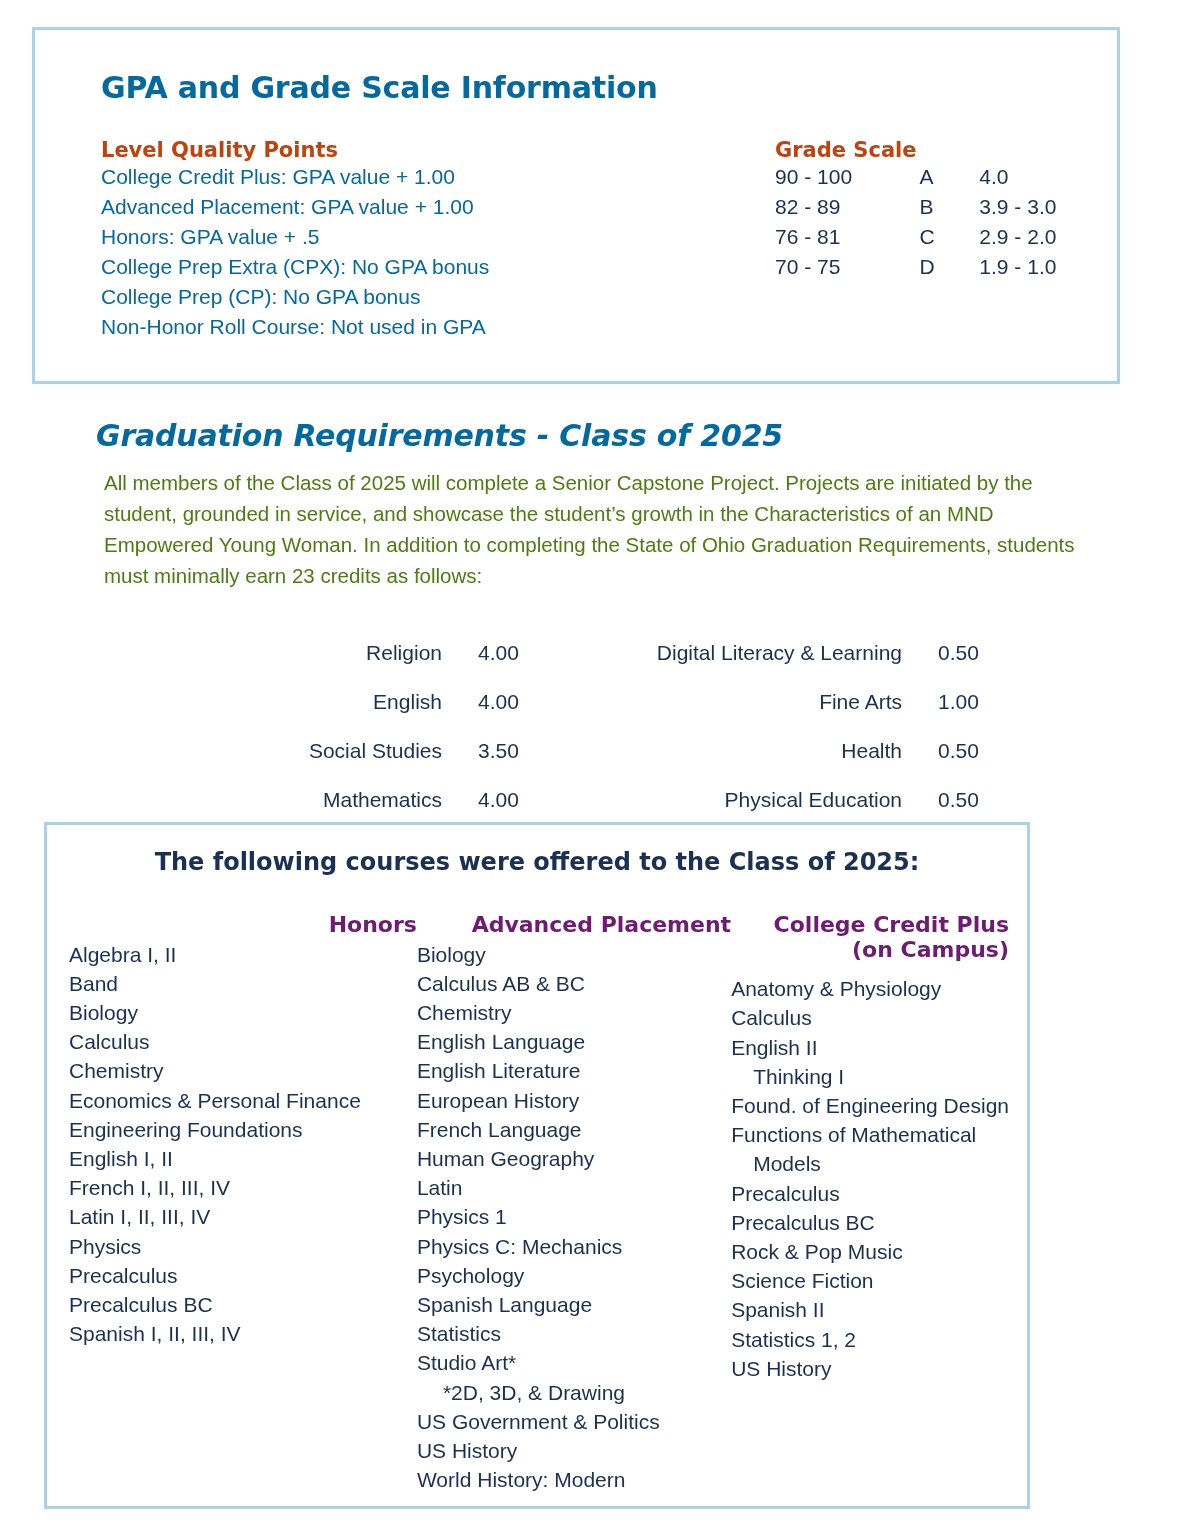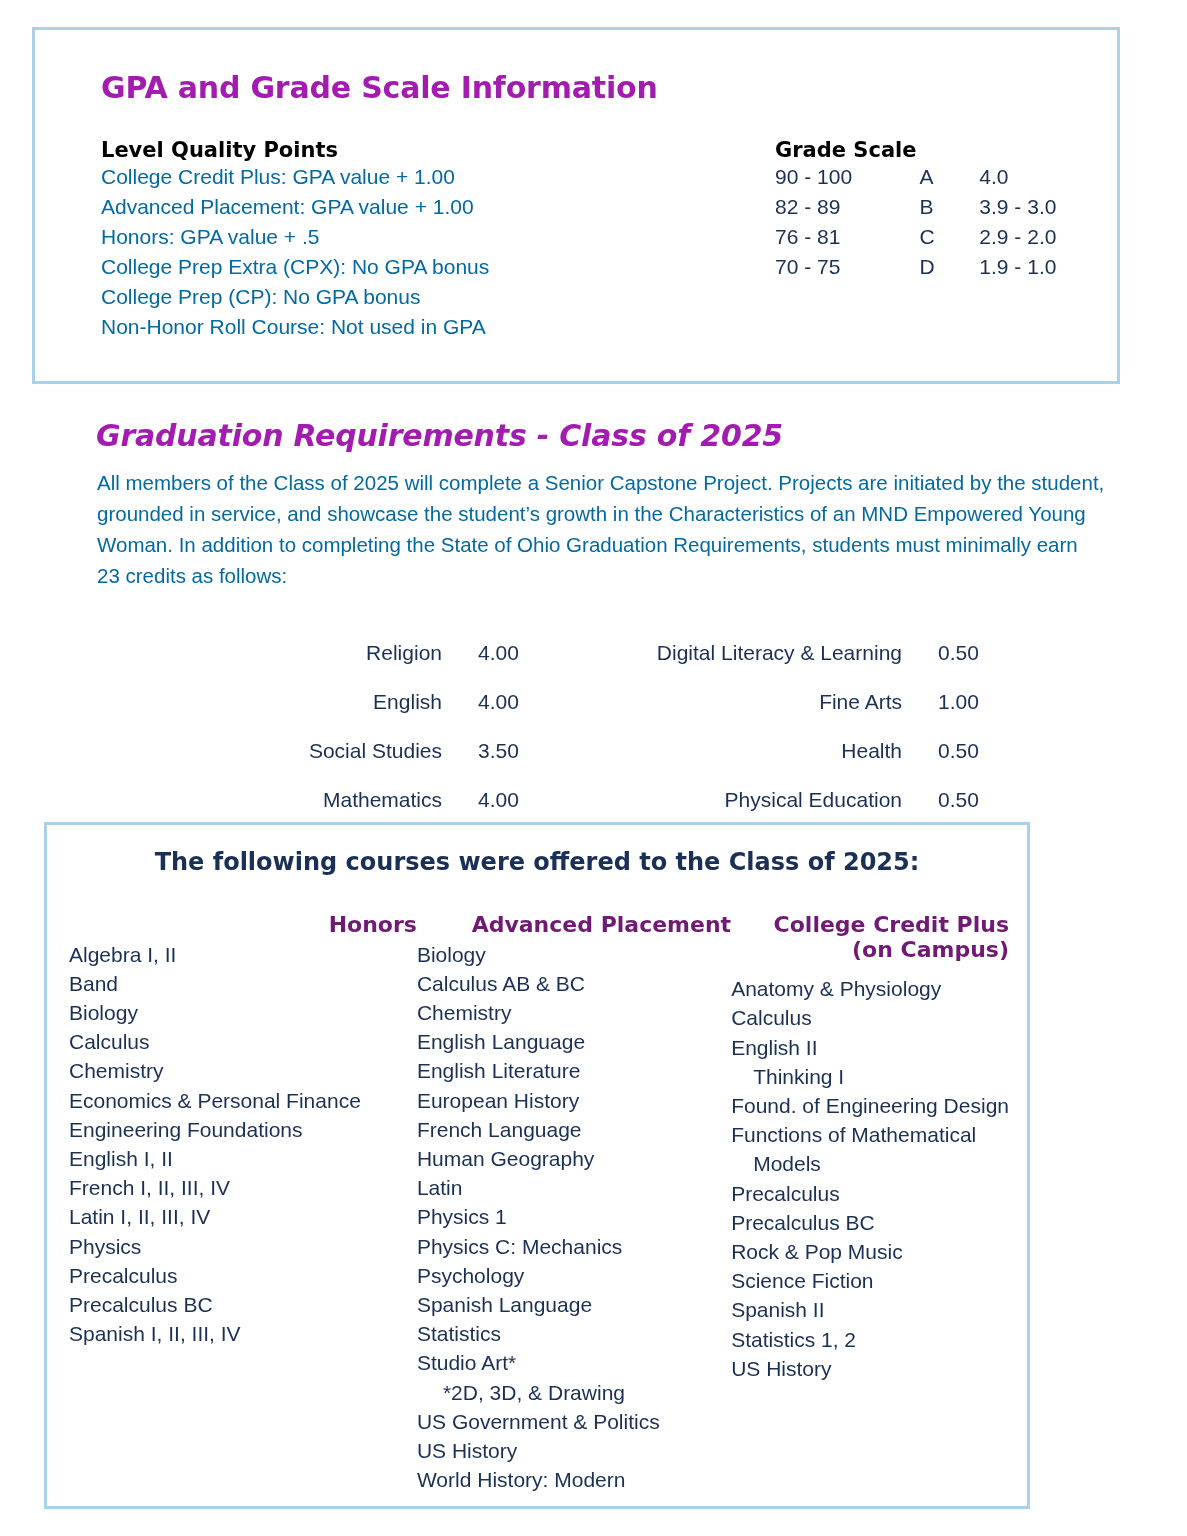--- a/index.html
+++ b/index.html
@@ -41,28 +41,28 @@
     width: 986px;
     height: 687px;
   }
 
   
   h1.section-title {
     font-size: 30px;
     font-weight: bold;
     letter-spacing: -0.2px;
     margin: 0;
-    color: #a21caf;
+    color: #0369a1;
     font-family: "DejaVu Sans", sans-serif;
   }
   h2.sub-title {
     font-size: 21px;
     font-weight: bold;
     margin: 0;
-    color: #000000;
+    color: #c2410c;
     font-family: "DejaVu Sans", sans-serif;
   }
   h3.col-title {
     font-size: 22px;
     font-weight: bold;
     margin: 0;
     color: #701a75;
     line-height: 1.12;
     font-family: "DejaVu Sans", sans-serif;
     text-align: right;
@@ -109,22 +109,22 @@
   #grad-section {
     position: absolute;
     left: 96px;
     top: 418px;
     width: 1010px;
   }
   #grad-title { margin-bottom: 14px; font-style: italic; }
   #grad-paragraph {
     font-size: 20.5px;
     line-height: 31px;
-    color: #0369a1;
-    margin: 1px;
+    color: #4d7c0f;
+    margin: 8px;
   }
 
   #credits-table {
     position: absolute;
     left: 96px;
     top: 620px;
     width: 920px;
     display: flex;
   }
   .credit-col {

